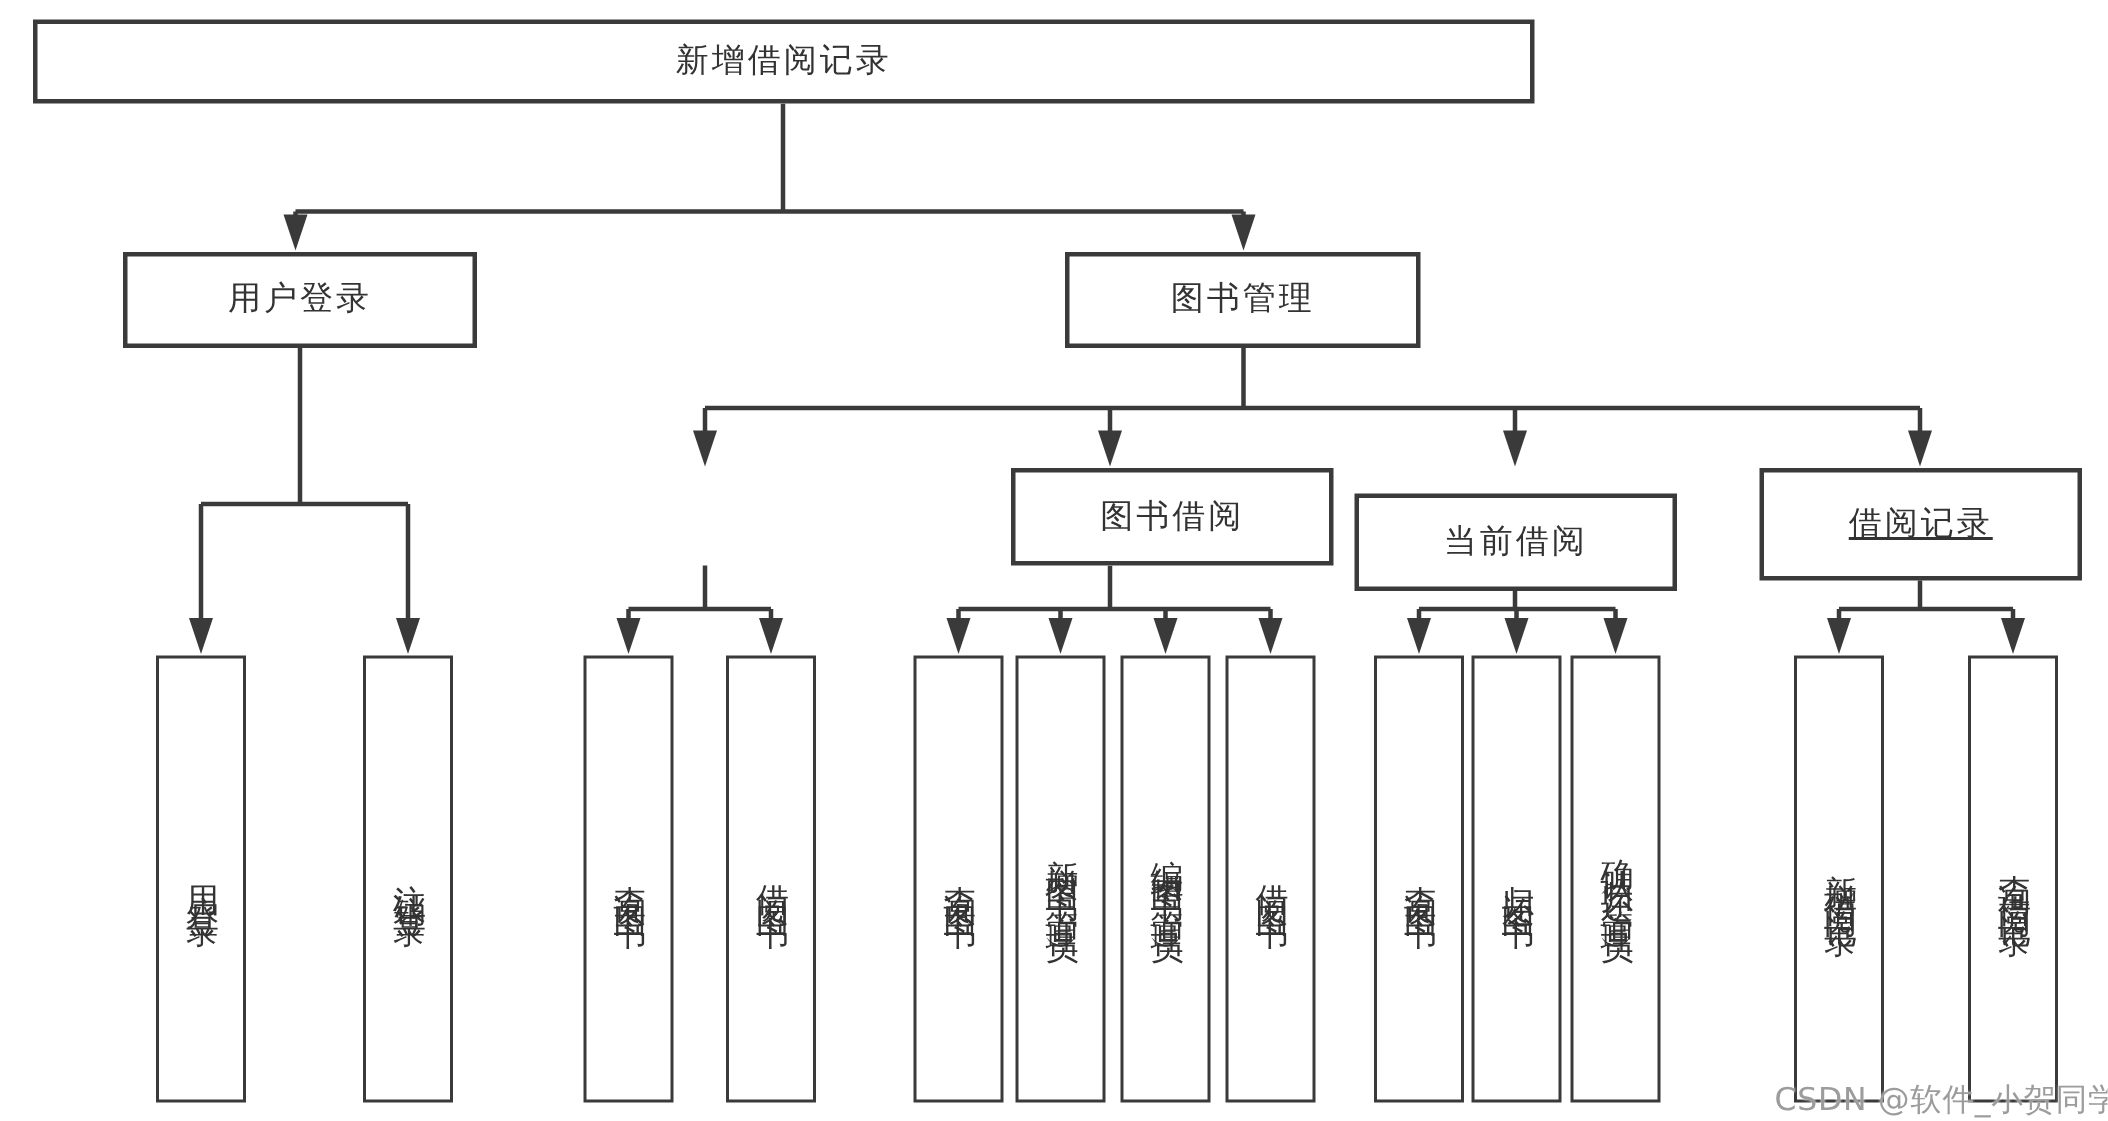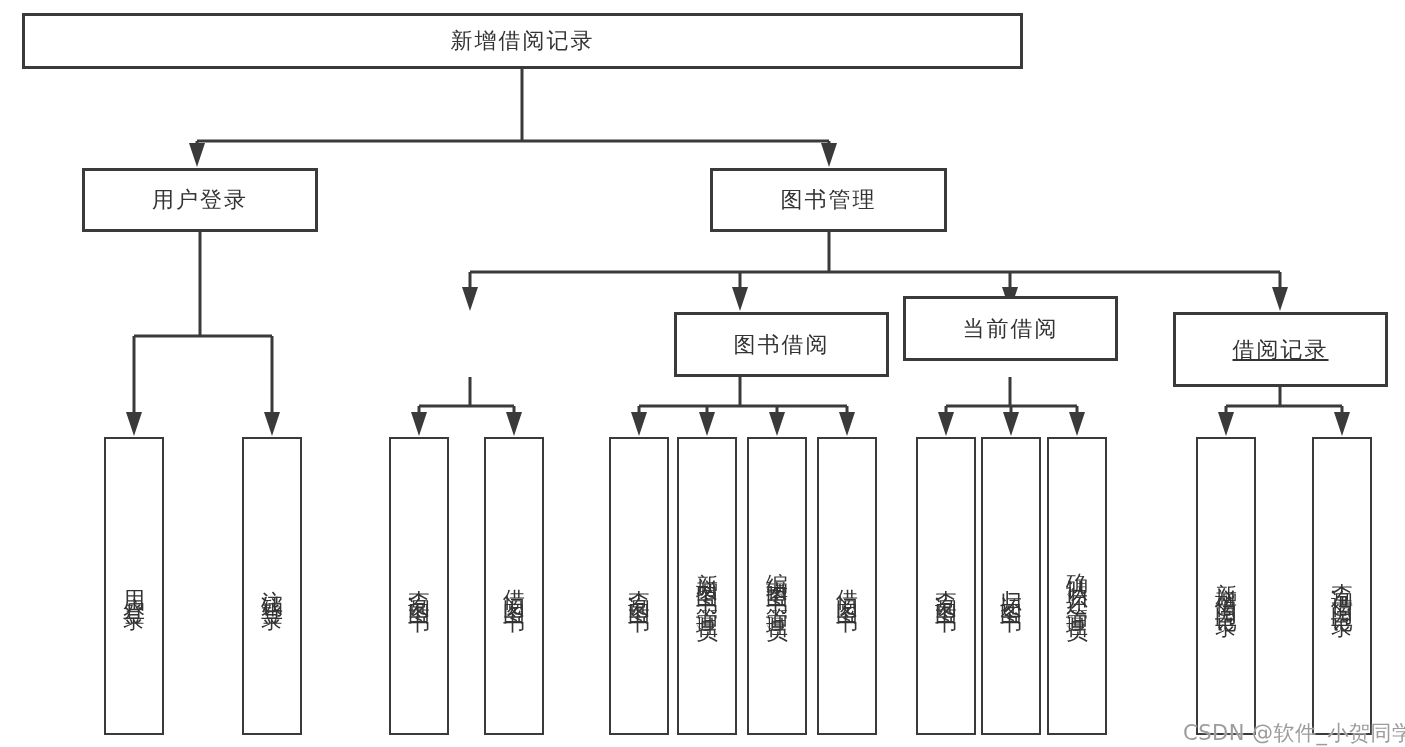--- a/index.html
+++ b/index.html
@@ -110,21 +110,21 @@
     <polygon points="1218,412 1234,412 1226,436"></polygon>
     <polygon points="1334,412 1350,412 1342,436"></polygon>
   </svg>
 
   <div class="hbox" style="left:22px; top:13px; width:1001px; height:56px;">新增借阅记录</div>
 
   <div class="hbox" style="left:82px; top:168px; width:236px; height:64px;">用户登录</div>
   <div class="hbox" style="left:710px; top:168px; width:237px; height:64px;">图书管理</div>
 
   <div class="hbox" style="left:633px; top:312px; width:215px; height:65px;margin-left:41px;">图书借阅</div>
-  <div class="hbox" style="left:903px; top:296px; width:215px; height:65px;">当前借阅</div>
+  <div class="hbox" style="left:903px; top:329px; width:215px; height:65px;">当前借阅</div>
   <div class="hbox" style="left:1173px; top:312px; width:215px; height:75px;text-decoration:underline;">借阅记录</div>
 
   <div class="vbox" style="left:104px;">用户登录</div>
   <div class="vbox" style="left:242px;">注销登录</div>
 
   <div class="vbox" style="left:389px;">查询图书</div>
   <div class="vbox" style="left:484px;">借阅图书</div>
 
   <div class="vbox" style="left:609px;">查询图书</div>
   <div class="vbox" style="left:677px;">新增图书（管理员）</div>

